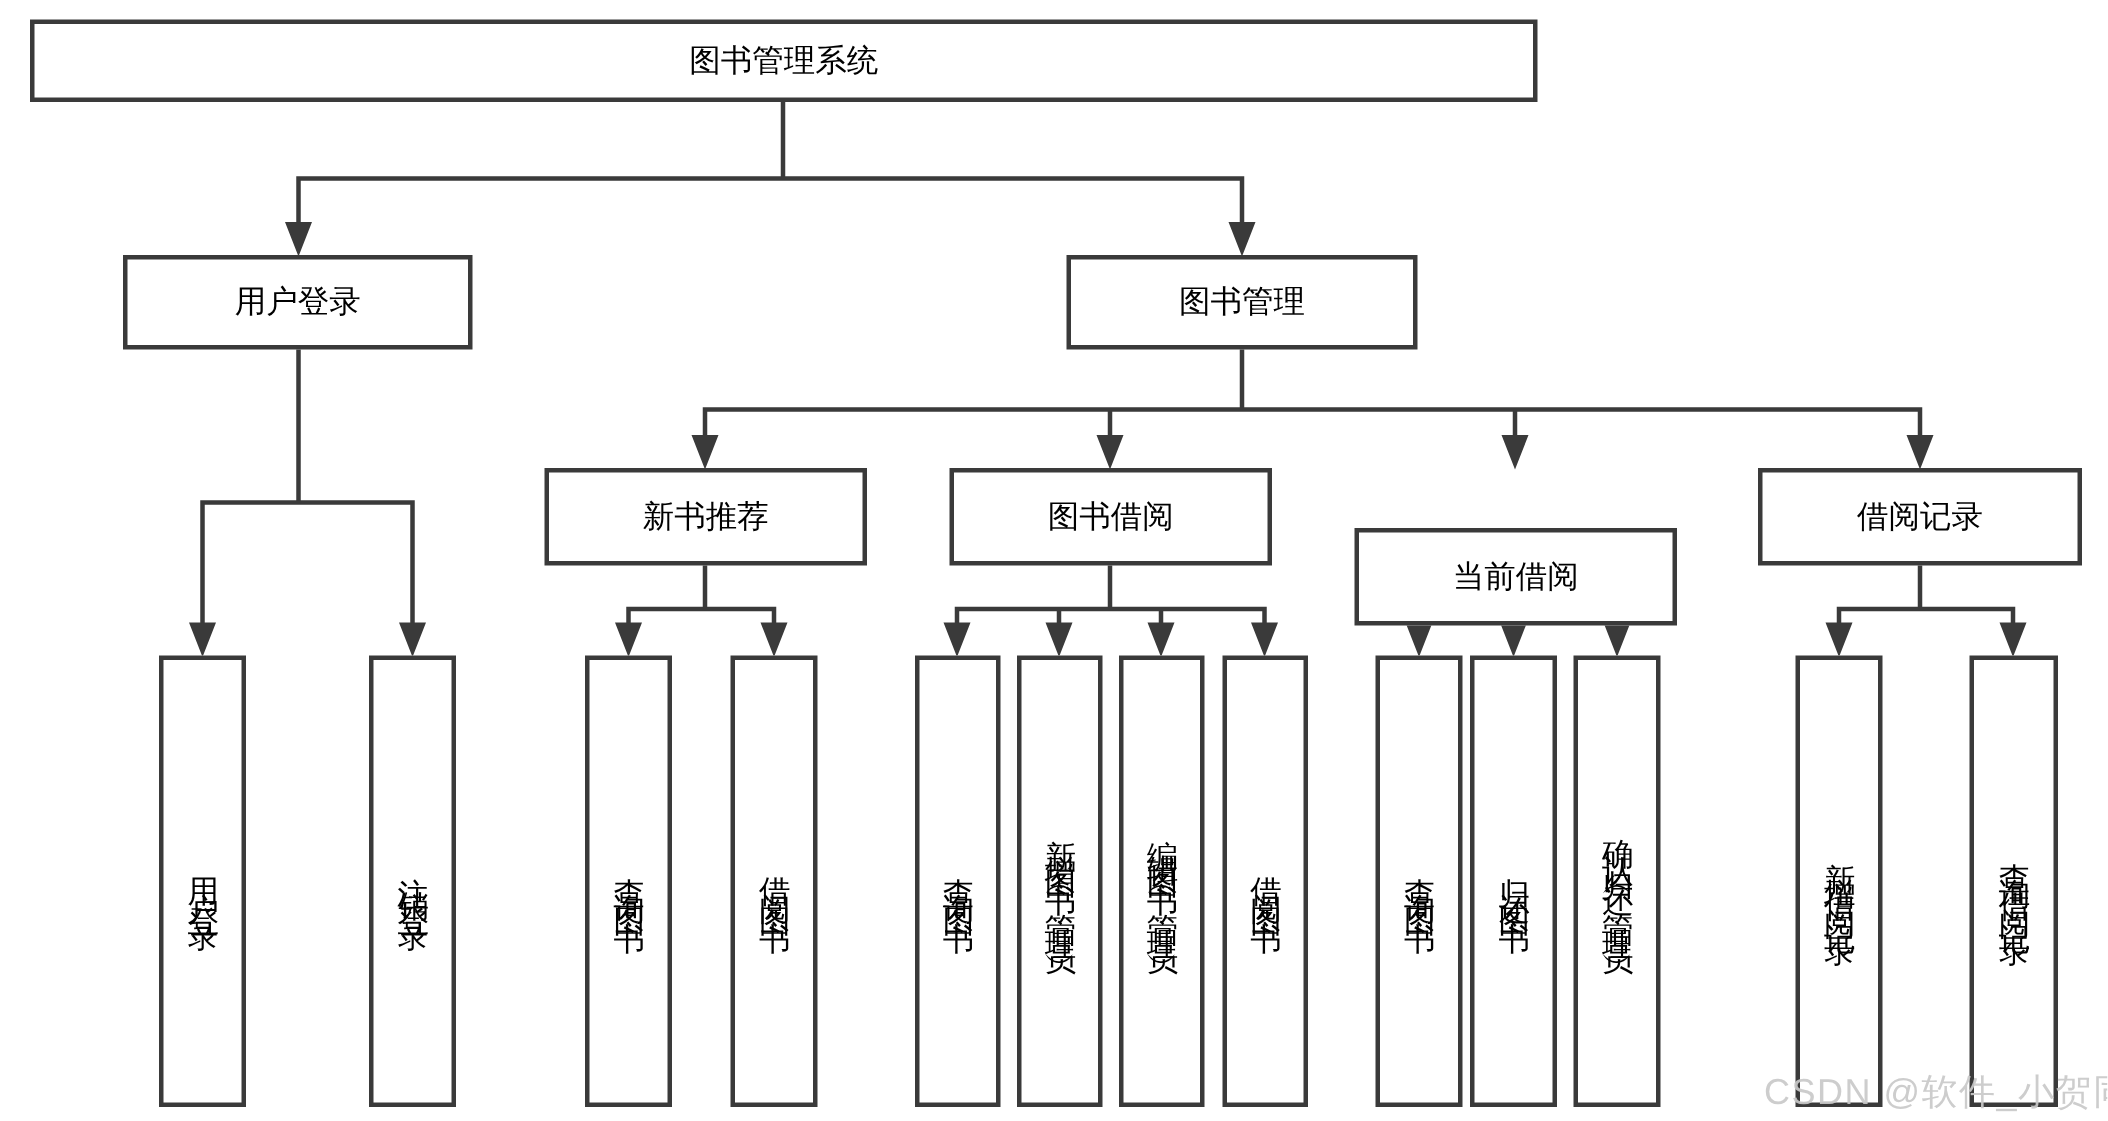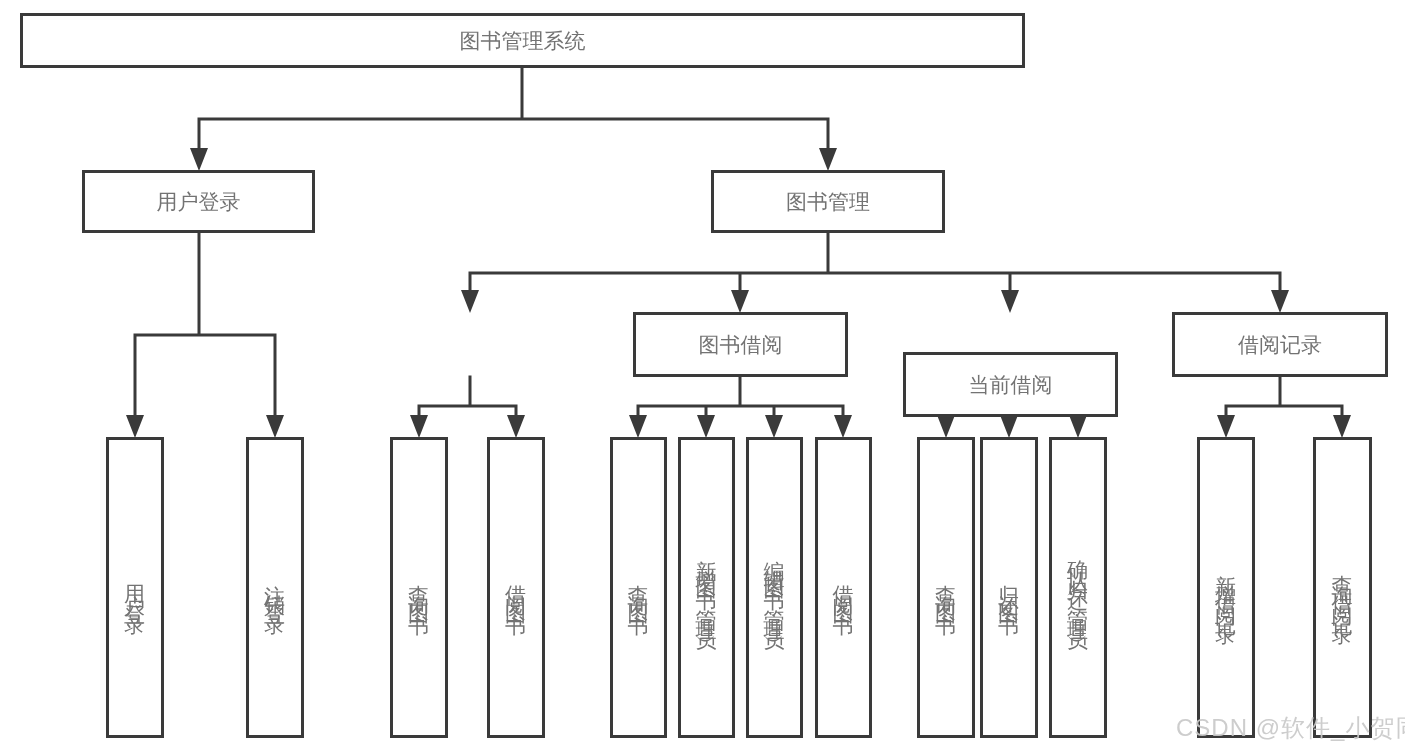--- a/index.html
+++ b/index.html
@@ -13,21 +13,21 @@
   #connector-svg{position:absolute;left:0;top:0;}
   .box{
     position:absolute;
     box-sizing:border-box;
     background:#ffffff;
     border:3px solid #3a3a3a;
     display:flex;
     align-items:center;
     justify-content:center;
     font-size:21px;
-    color:#737373;
+    color:#000000;
     text-align:center;
     line-height:1;
   }
   .vbox{
     writing-mode:vertical-rl;
     text-orientation:mixed;
     letter-spacing:10px;
   }
   #watermark{
     position:absolute;
@@ -69,20 +69,23 @@
     <span>图书管理系统</span>
   </div>
 
   <div class="box" style="left:82px;top:170px;width:233px;height:63px;">
     <span>用户登录</span>
   </div>
   <div class="box" style="left:711px;top:170px;width:234px;height:63px;">
     <span>图书管理</span>
   </div>
 
+  <div class="box" style="left:363px;top:312px;width:215px;height:65px;">
+    <span>新书推荐</span>
+  </div>
   <div class="box" style="left:633px;top:312px;width:215px;height:65px;text-align:right;">
     <span>图书借阅</span>
   </div>
   <div class="box" style="left:903px;top:312px;width:215px;height:65px;margin-top:40px;">
     <span>当前借阅</span>
   </div>
   <div class="box" style="left:1172px;top:312px;width:216px;height:65px;">
     <span>借阅记录</span>
   </div>
 

